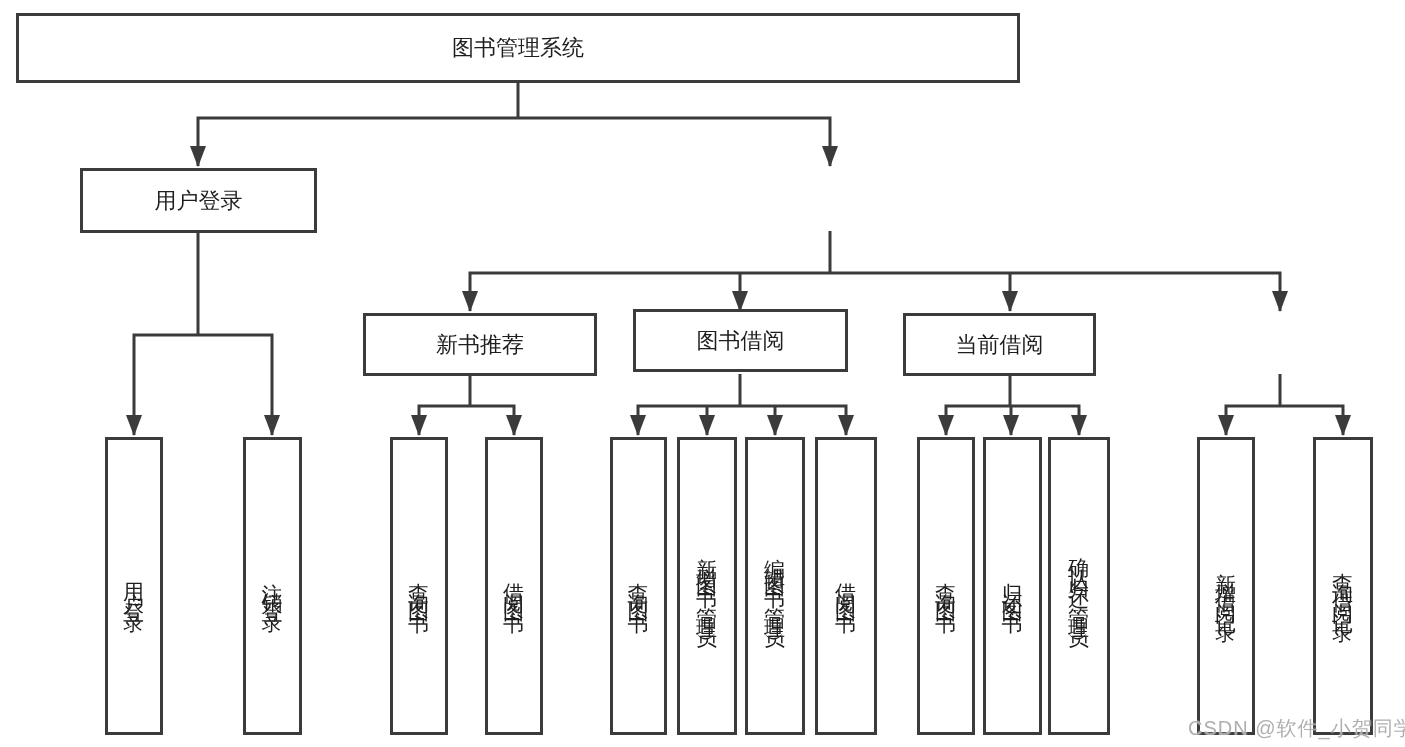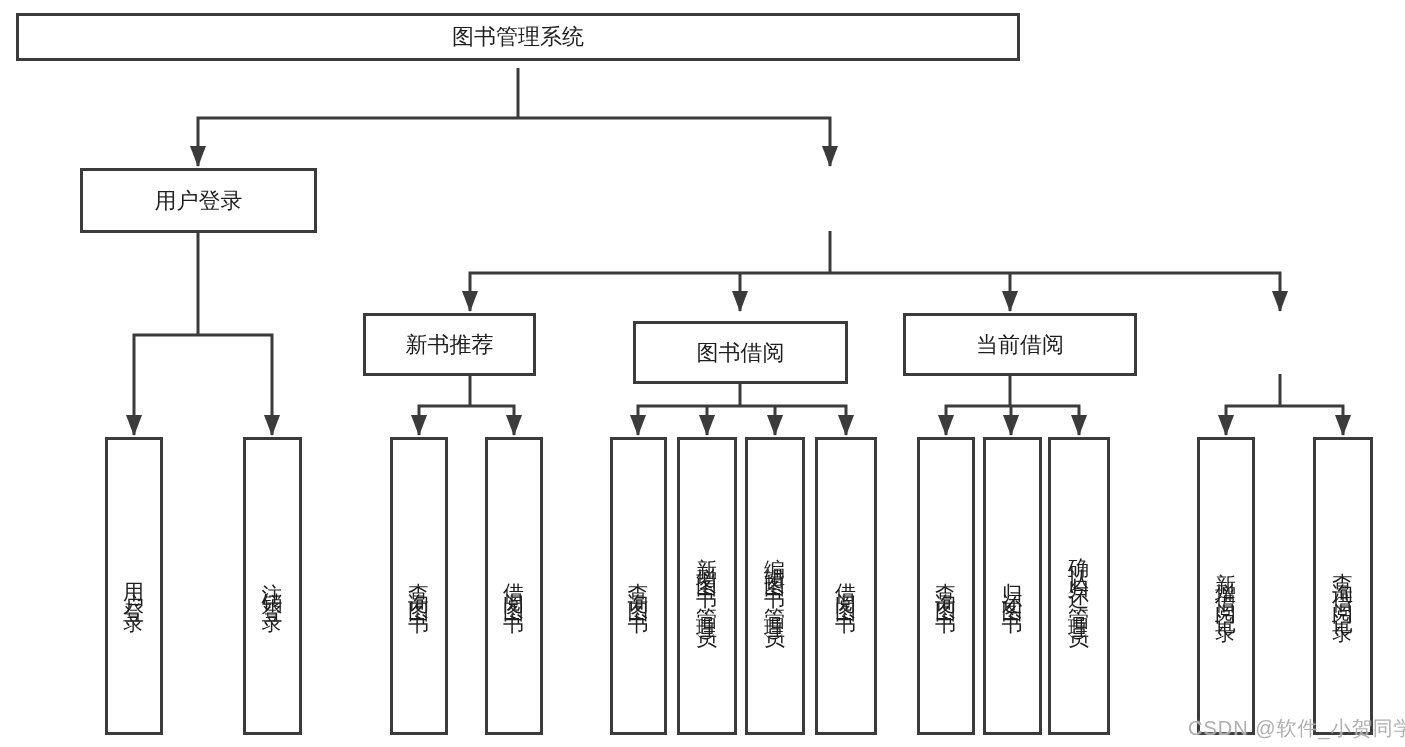--- a/index.html
+++ b/index.html
@@ -77,27 +77,27 @@
 
       <path d="M1010,374 V406"></path>
       <path d="M946,435 V406 H1079 V435" marker-start="url(#arrow)" marker-end="url(#arrow)"></path>
       <path d="M1011,406 V435" marker-end="url(#arrow)"></path>
 
       <path d="M1280,374 V406"></path>
       <path d="M1226,435 V406 H1343 V435" marker-start="url(#arrow)" marker-end="url(#arrow)"></path>
     </g>
   </svg>
 
-  <div class="node" style="left:16px;top:13px;width:1004px;height:48px;">图书管理系统</div>
+  <div class="node" style="left:16px;top:13px;width:1004px;height:70px;">图书管理系统</div>
 
   <div class="node" style="left:80px;top:168px;width:237px;height:65px;">用户登录</div>
 
-  <div class="node" style="left:363px;top:313px;width:173px;height:63px;">新书推荐</div>
-  <div class="node" style="left:633px;top:321px;width:215px;height:63px;text-align:center;">图书借阅</div>
-  <div class="node" style="left:903px;top:313px;width:234px;height:63px;text-align:right;">当前借阅</div>
+  <div class="node" style="left:363px;top:313px;width:234px;height:63px;">新书推荐</div>
+  <div class="node" style="left:633px;top:309px;width:215px;height:63px;text-align:center;">图书借阅</div>
+  <div class="node" style="left:903px;top:313px;width:193px;height:63px;text-align:right;">当前借阅</div>
 
   <div class="node leaf" style="left:105px;top:437px;width:58px;height:298px;">用户登录</div>
   <div class="node leaf" style="left:243px;top:437px;width:59px;height:298px;">注销登录</div>
 
   <div class="node leaf" style="left:390px;top:437px;width:58px;height:298px;">查询图书</div>
   <div class="node leaf" style="left:485px;top:437px;width:58px;height:298px;">借阅图书</div>
 
   <div class="node leaf" style="left:610px;top:437px;width:57px;height:298px;">查询图书</div>
   <div class="node leaf" style="left:677px;top:437px;width:60px;height:298px;">新增图书（管理员）</div>
   <div class="node leaf" style="left:745px;top:437px;width:60px;height:298px;">编辑图书（管理员）</div>

